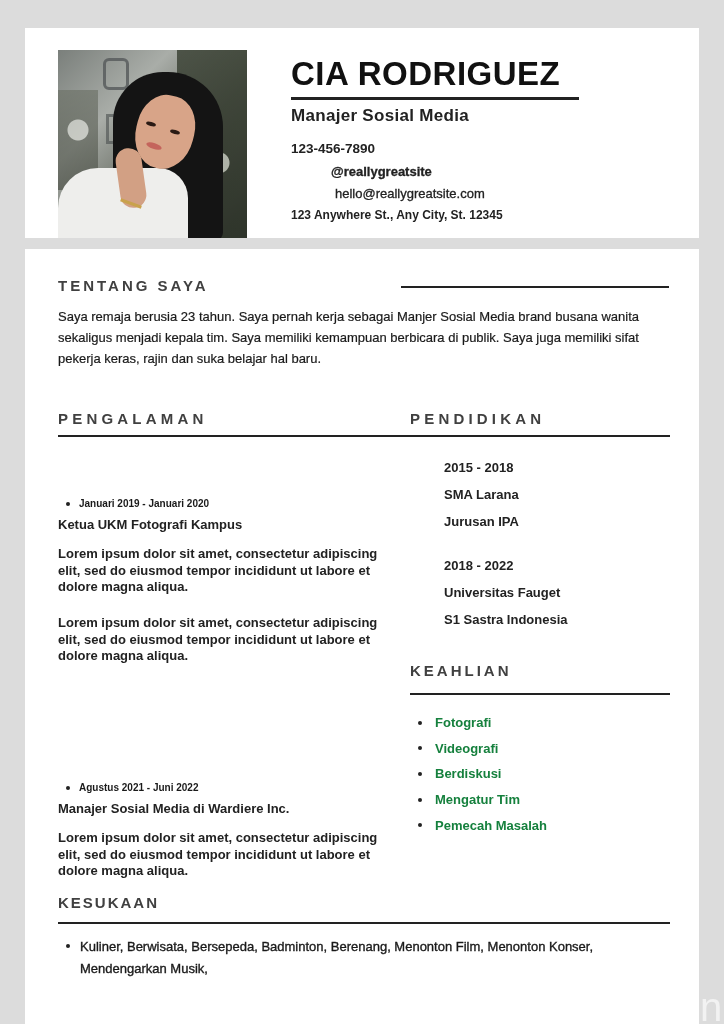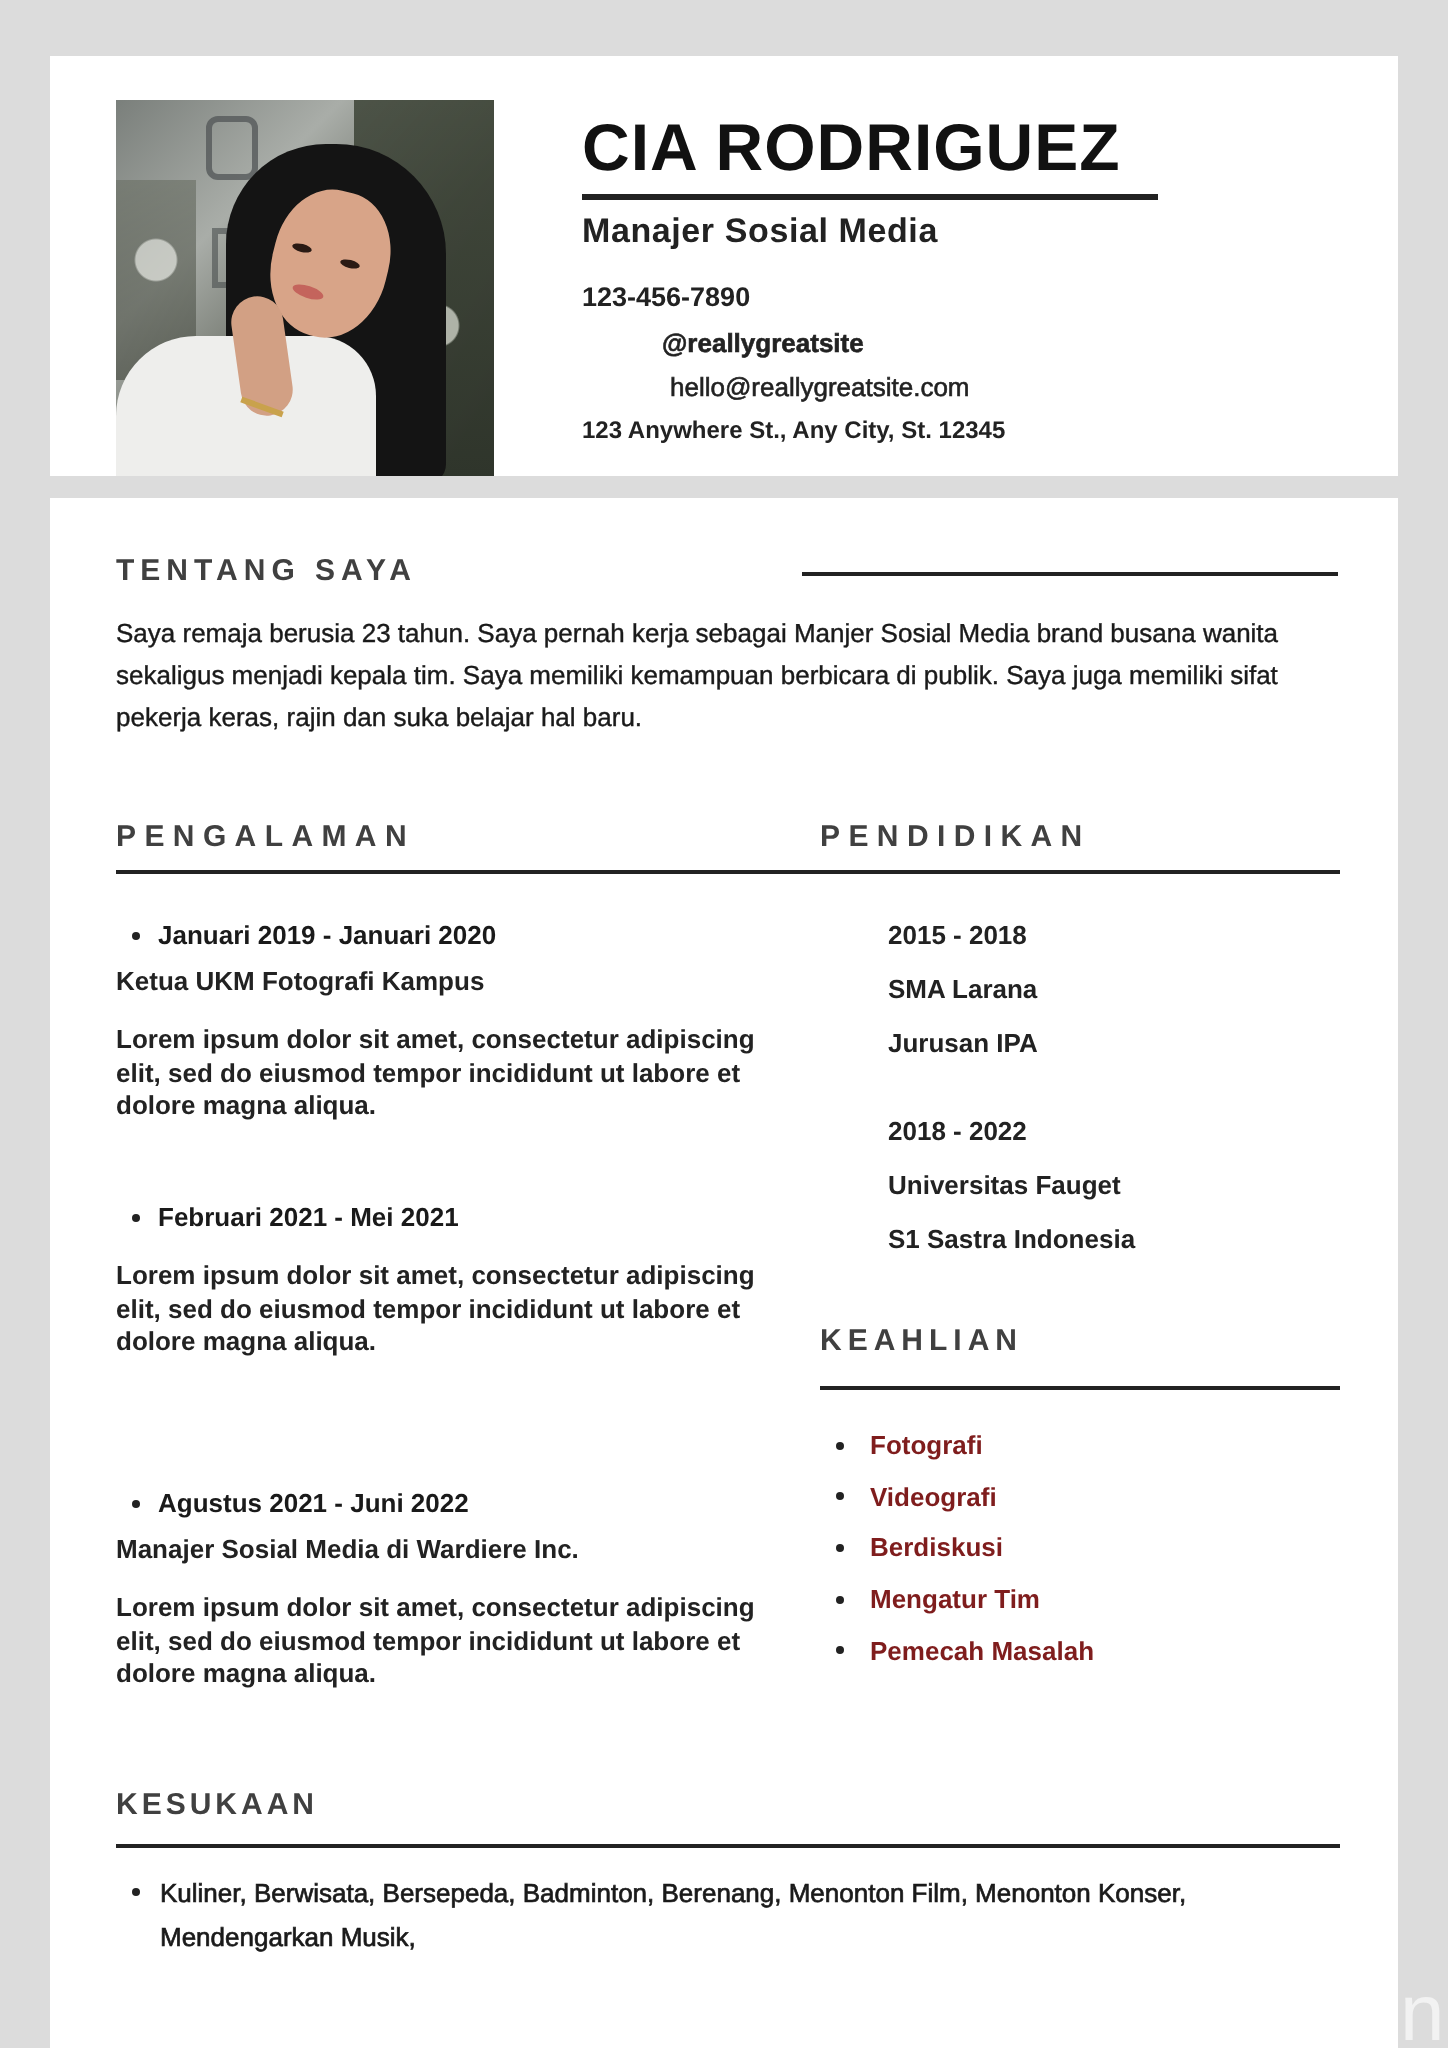--- a/index.html
+++ b/index.html
@@ -35,30 +35,30 @@
   .contact.c2 { top: 164px; font-weight: 700; margin-left: 40px; -webkit-text-stroke: 0.3px #222; }
   .contact.c3 { top: 186px; font-weight: 400; margin-left: 44px; -webkit-text-stroke: 0.3px #222; }
   .contact.c4 { top: 208px; font-size: 12px; }
 
   .section-title { position: absolute; font-size: 15px; font-weight: 700; color: #404040; letter-spacing: 3px; }
   .rule { position: absolute; height: 2px; background: #222; }
 
   .about-text { position: absolute; left: 58px; top: 306px; width: 600px; font-size: 13px; line-height: 21px; color: #1a1a1a; -webkit-text-stroke: 0.2px #1a1a1a; }
 
   .exp-item { position: absolute; left: 58px; width: 320px; }
-  .exp-date { display: flex; align-items: center; font-size: 13px; font-weight: 700; color: #1a1a1a; padding-left: 8px; }
+  .exp-date { display: flex; align-items: center; font-size: 10px; font-weight: 700; color: #1a1a1a; padding-left: 8px; margin-top: 38px; }
   .exp-date .bullet { width: 4px; height: 4px; border-radius: 50%; background: #222; margin-right: 9px; }
   .exp-role { font-size: 13px; font-weight: 700; margin-top: 8px; color: #222; }
   .exp-desc { font-size: 13px; font-weight: 700; line-height: 16.5px; margin-top: 14px; color: #222; }
 
   .edu-block { position: absolute; left: 410px; width: 260px; }
   .edu-line { font-size: 13px; font-weight: 700; color: #222; height: 27px; line-height: 16px; margin-left: 34px; }
 
   .skills { position: absolute; left: 410px; top: 710px; width: 260px; list-style: none; }
-  .skills li { display: flex; align-items: center; font-size: 13px; font-weight: 700; color: #7f1d1d; height: 25.6px; padding-left: 8px; }
+  .skills li { display: flex; align-items: center; font-size: 13px; font-weight: 700; color: #15803d; height: 25.6px; padding-left: 8px; }
   .skills li .bullet { width: 4px; height: 4px; border-radius: 50%; background: #222; margin-right: 13px; }
 
   .likes { position: absolute; left: 66px; top: 936px; width: 600px; display: flex; }
   .likes .bullet { width: 4px; height: 4px; border-radius: 50%; background: #222; margin-top: 8px; margin-right: 10px; flex-shrink: 0; }
   .likes .text { font-size: 13px; line-height: 22px; color: #1a1a1a; -webkit-text-stroke: 0.35px #1a1a1a; }
 
   .watermark { position: absolute; left: 700px; top: 990px; width: 24px; height: 34px; color: #f2f2f2; font-size: 40px; line-height: 34px; overflow: hidden; font-family: "Liberation Sans", sans-serif; }
 </style>
 </head>
 <body>
@@ -100,24 +100,20 @@
 
 <div class="exp-item" style="top:460px;">
   <div class="exp-date">
       <span class="bullet"></span>
       <span>Januari 2019 - Januari 2020</span>
     </div>
   <div class="exp-role">Ketua UKM Fotografi Kampus</div>
   <div class="exp-desc">Lorem ipsum dolor sit amet, consectetur adipiscing elit, sed do eiusmod tempor incididunt ut labore et dolore magna aliqua.</div>
 </div>
 <div class="exp-item" style="top:601px;">
-  <div class="exp-date">
-      <span class="bullet"></span>
-      <span>Februari 2021 - Mei 2021</span>
-    </div>
   <div class="exp-desc">Lorem ipsum dolor sit amet, consectetur adipiscing elit, sed do eiusmod tempor incididunt ut labore et dolore magna aliqua.</div>
 </div>
 <div class="exp-item" style="top:744px;">
   <div class="exp-date">
       <span class="bullet"></span>
       <span>Agustus 2021 - Juni 2022</span>
     </div>
   <div class="exp-role">Manajer Sosial Media di Wardiere Inc.</div>
   <div class="exp-desc">Lorem ipsum dolor sit amet, consectetur adipiscing elit, sed do eiusmod tempor incididunt ut labore et dolore magna aliqua.</div>
 </div>

